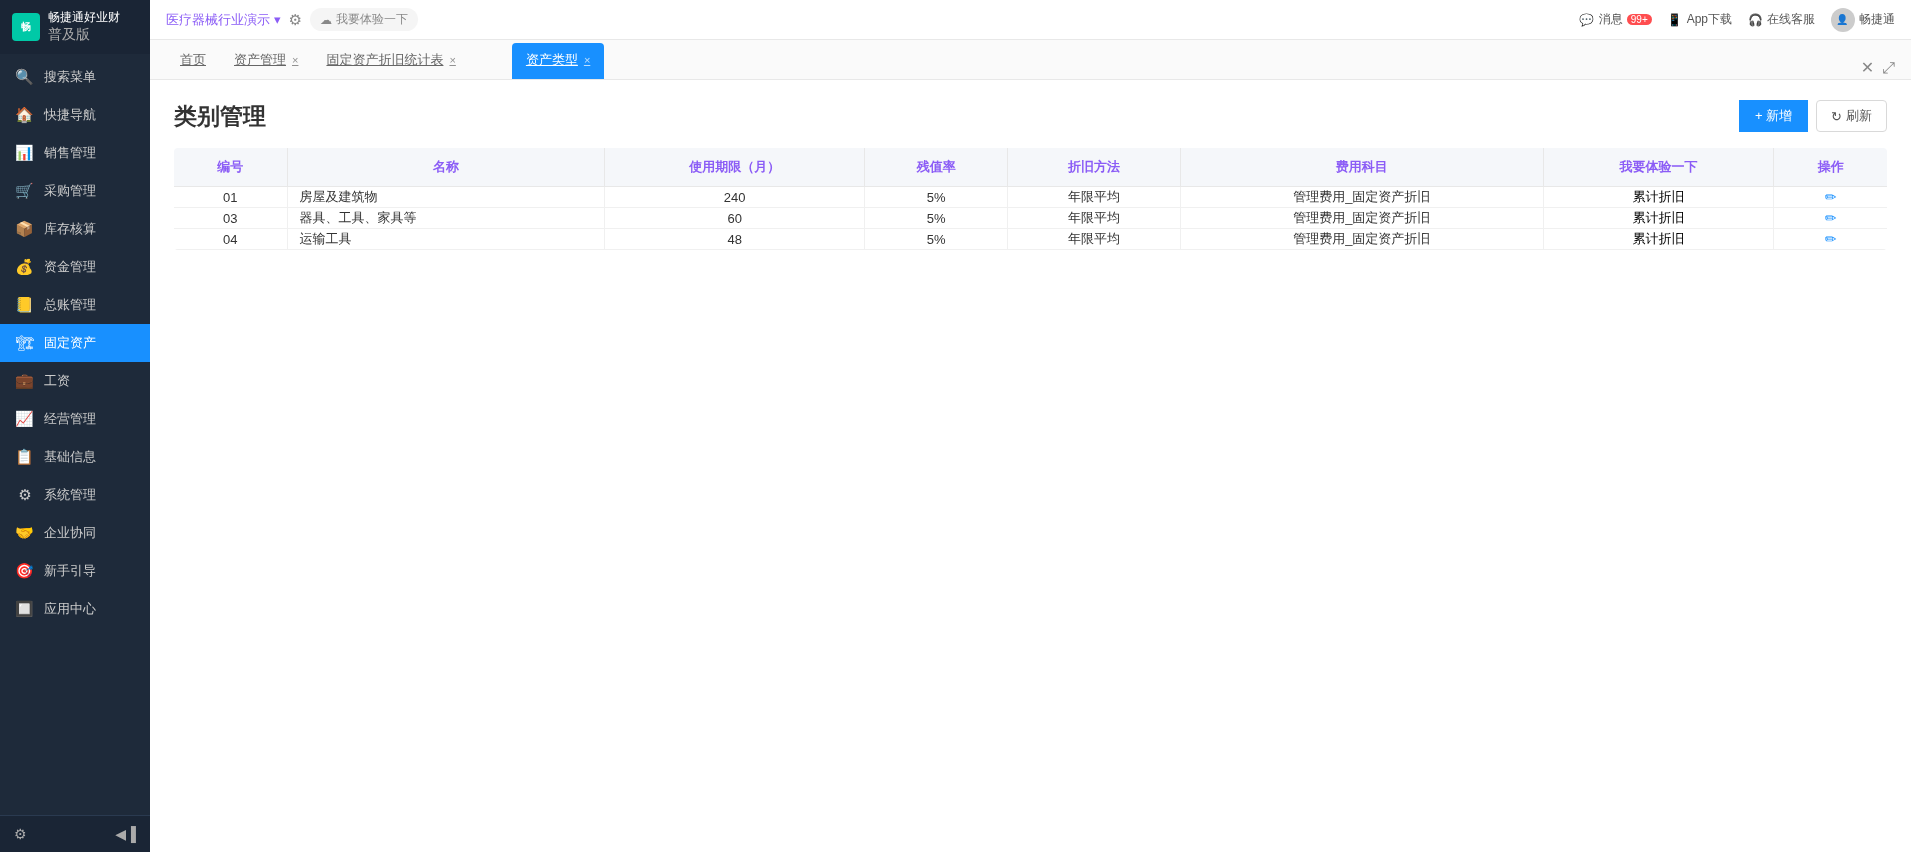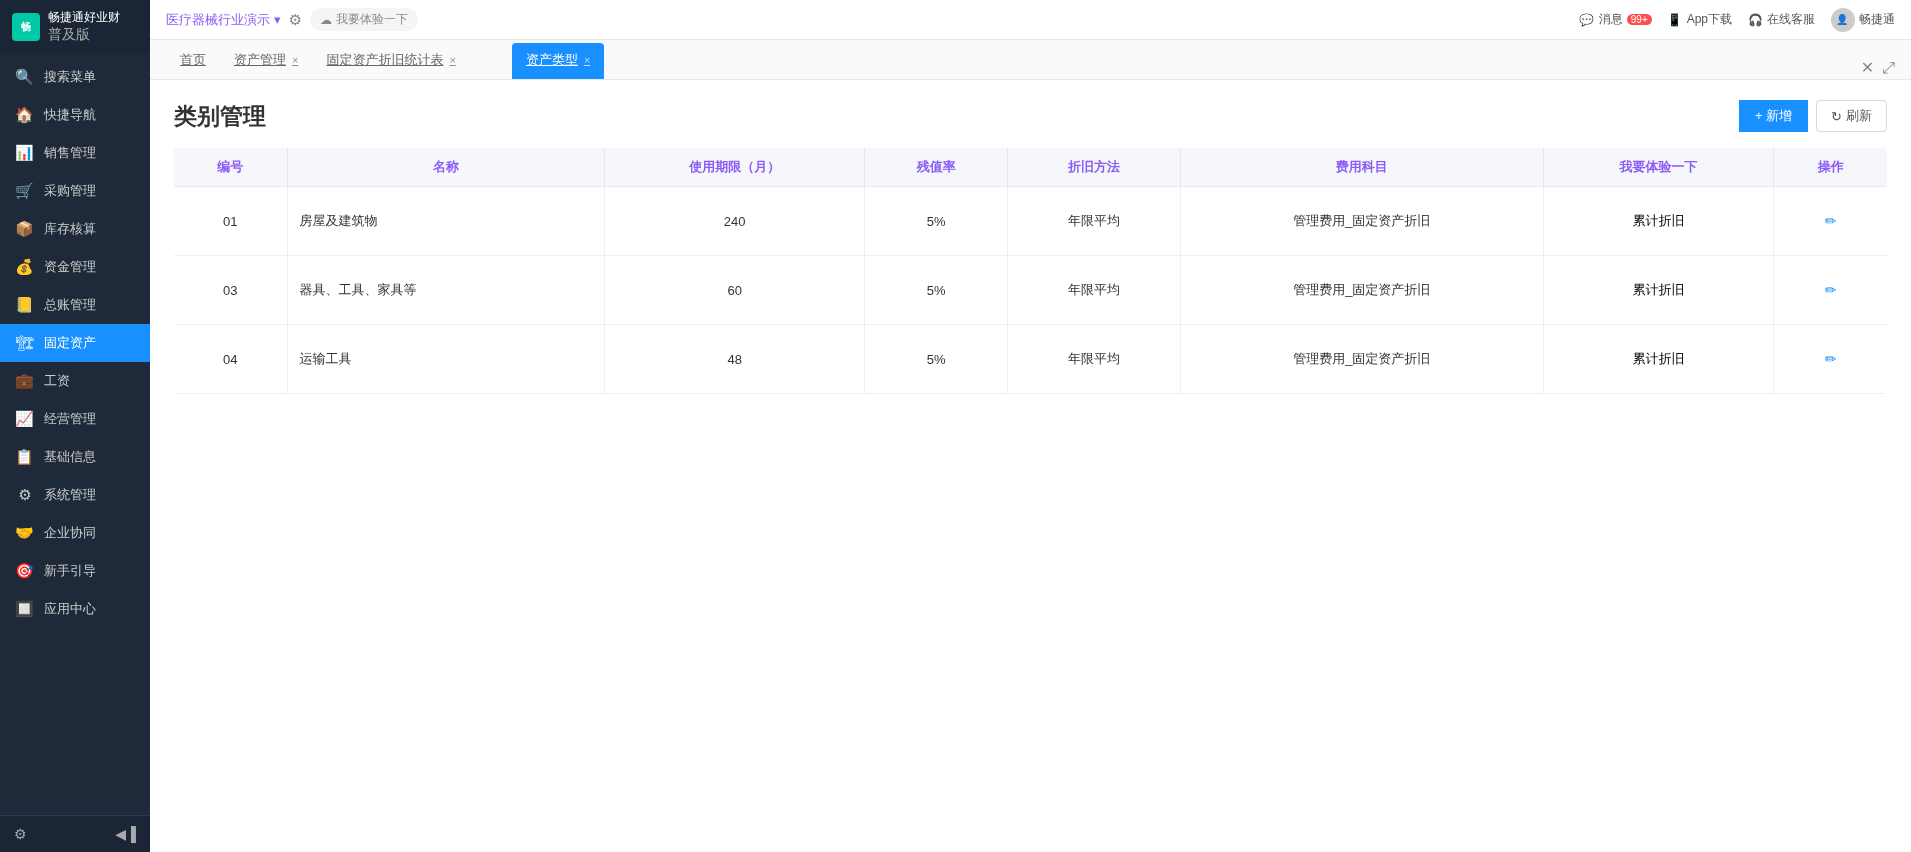--- a/index.html
+++ b/index.html
@@ -159,21 +159,21 @@
       text-align: center;
       font-weight: 700;
       color: #8b5cf6;
       font-size: 13px;
       border-bottom: 1px solid #e8e8e8;
       border-right: 1px solid #e8e8e8;
       white-space: nowrap;
     }
     th:last-child { border-right: none; }
     td {
-      padding: 25px 12px;
+      padding: 1px 12px;
       text-align: center;
       color: #333;
       font-size: 13px;
       border-bottom: 1px solid #f0f0f0;
       border-right: 1px solid #f0f0f0;
     }
     td:last-child { border-right: none; }
     td.align-left { text-align: left; }
     td.code-cell { color: #333; }
     .edit-icon { color: #1890ff; cursor: pointer; font-size: 14px; }

